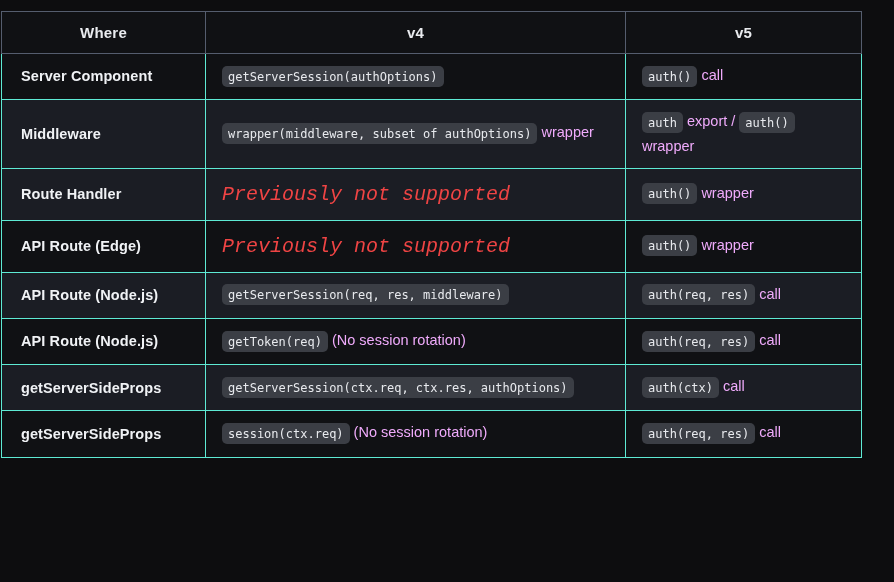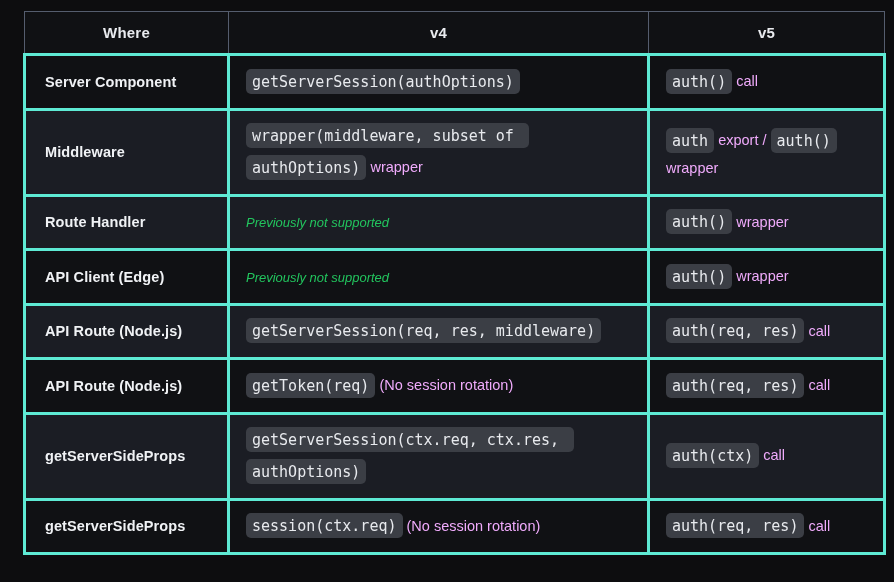--- a/index.html
+++ b/index.html
@@ -12,21 +12,21 @@
     height: 582px;
     background: #0d0d0f;
     font-family: "Liberation Sans", sans-serif;
     overflow: hidden;
   }
   .page {
     position: relative;
     width: 894px;
     height: 582px;
     box-sizing: border-box;
-    padding: 11px 17px 10px 23px;
+    padding: 11px 17px 10px 1px;
   }
   table.migration-table {
     width: 860px;
     border-collapse: collapse;
     table-layout: fixed;
     border: 1px solid #555d6e;
   }
   table.migration-table col.col-where  { width: 204px; }
   table.migration-table col.col-v4     { width: 420px; }
   table.migration-table col.col-v5     { width: 236px; }
@@ -38,21 +38,21 @@
     font-size: 15px;
     font-weight: bold;
     text-align: center;
     padding: 12px 10px;
     height: 23px;
     box-sizing: border-box;
     letter-spacing: .2px;
   }
 
   tbody td {
-    border: 3px solid #5eead4;
+    border: 1px solid #5eead4;
     vertical-align: middle;
     color: #e3e6ea;
     font-size: 14.5px;
     padding: 10px 14px;
     line-height: 1.55;
     box-sizing: border-box;
   }
   tbody tr.row-odd  td { background: #101114; }
   tbody tr.row-even td { background: #1b1d24; }
 
@@ -63,35 +63,36 @@
     padding-left: 19px;
     padding-right: 10px;
     letter-spacing: .1px;
   }
   td.cell-v4 { padding-left: 16px; }
   td.cell-v5 { padding-left: 16px; }
 
   code.chip {
     display: inline;
     font-family: "DejaVu Sans Mono", "Liberation Mono", monospace;
-    font-size: 15px;
+    font-size: 12px;
     background: #3b3e45;
     color: #e8eaee;
     border-radius: 5px;
     padding: 3.5px 6px;
     box-decoration-break: clone;
     -webkit-box-decoration-break: clone;
     white-space: pre-wrap;
     line-height: 2.1;
   }
   span.plain { color: #f0abfc; }
   span.note-italic {
     font-style: italic;
-    color: #22c55e;
-    font-size: 13px;
+    color: #ef4444;
+    font-size: 20px;
+    font-family: Liberation Mono, monospace;
   }
 </style>
 </head>
 <body>
 
 <div class="page">
   <table class="migration-table">
     <colgroup>
       <col class="col-where">
       <col class="col-v4">
@@ -114,21 +115,21 @@
           <td class="cell-where">Middleware</td>
           <td class="cell-v4"><code class="chip">wrapper(middleware, subset of authOptions)</code><span class="plain"> wrapper</span></td>
           <td class="cell-v5"><code class="chip">auth</code><span class="plain"> export / </span><code class="chip">auth()</code><span class="plain"> wrapper</span></td>
         </tr>
         <tr class="row-even">
           <td class="cell-where">Route Handler</td>
           <td class="cell-v4"><span class="note-italic">Previously not supported</span></td>
           <td class="cell-v5"><code class="chip">auth()</code><span class="plain"> wrapper</span></td>
         </tr>
         <tr class="row-odd">
-          <td class="cell-where">API Client (Edge)</td>
+          <td class="cell-where">API Route (Edge)</td>
           <td class="cell-v4"><span class="note-italic">Previously not supported</span></td>
           <td class="cell-v5"><code class="chip">auth()</code><span class="plain"> wrapper</span></td>
         </tr>
         <tr class="row-even">
           <td class="cell-where">API Route (Node.js)</td>
           <td class="cell-v4"><code class="chip">getServerSession(req, res, middleware)</code></td>
           <td class="cell-v5"><code class="chip">auth(req, res)</code><span class="plain"> call</span></td>
         </tr>
         <tr class="row-odd">
           <td class="cell-where">API Route (Node.js)</td>

